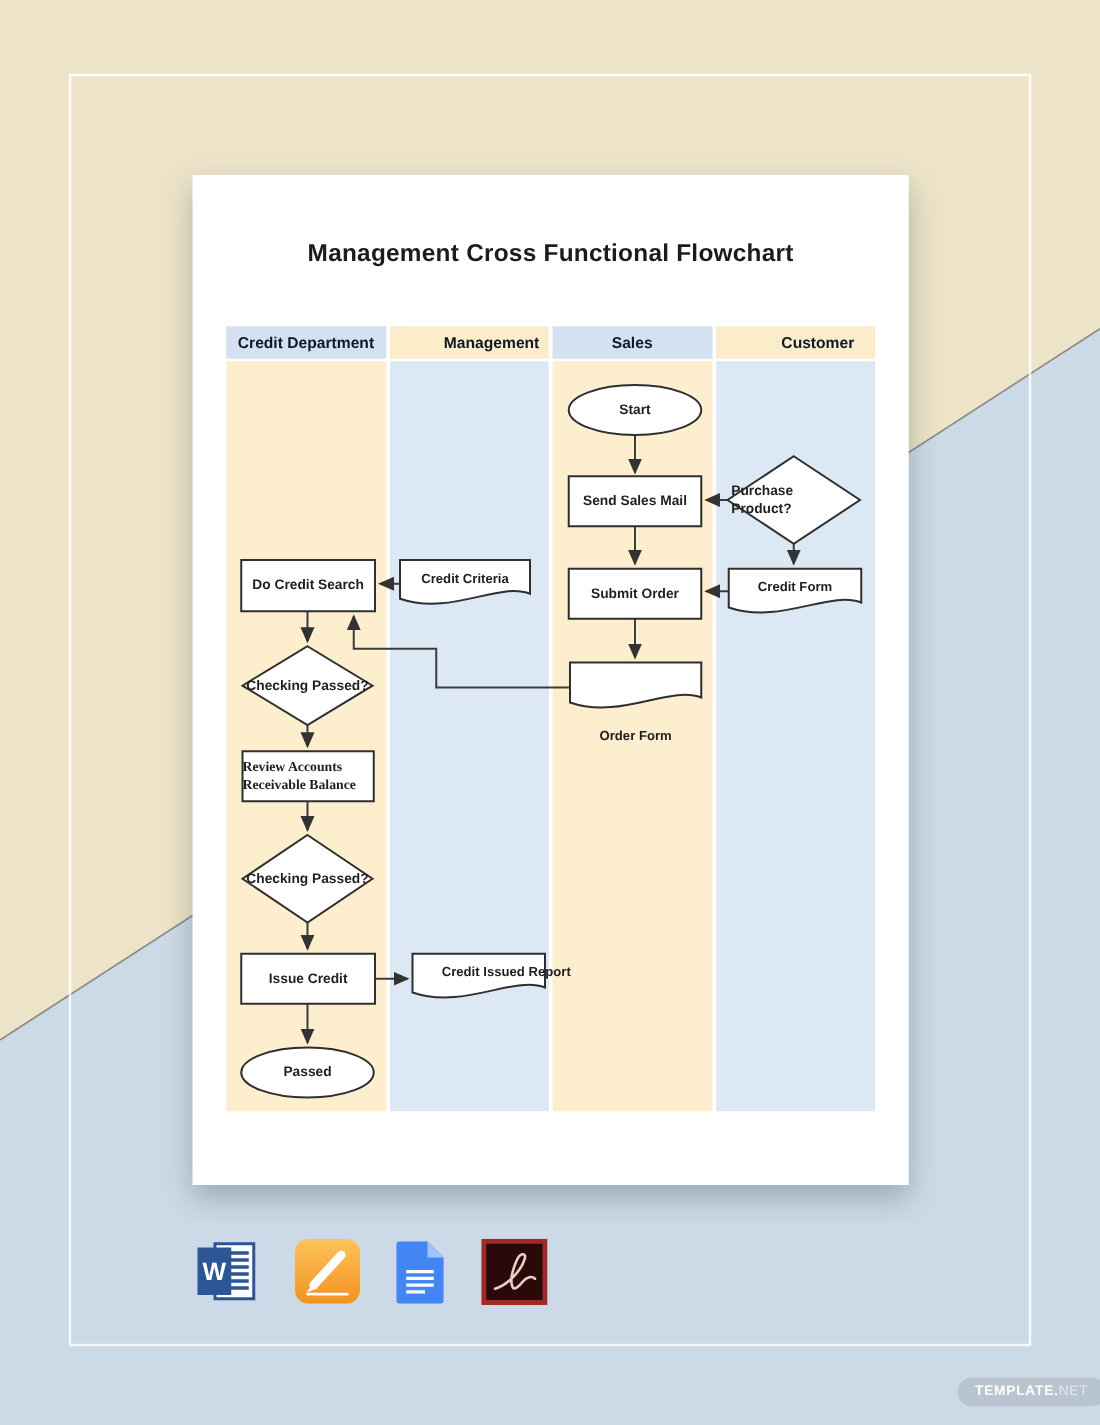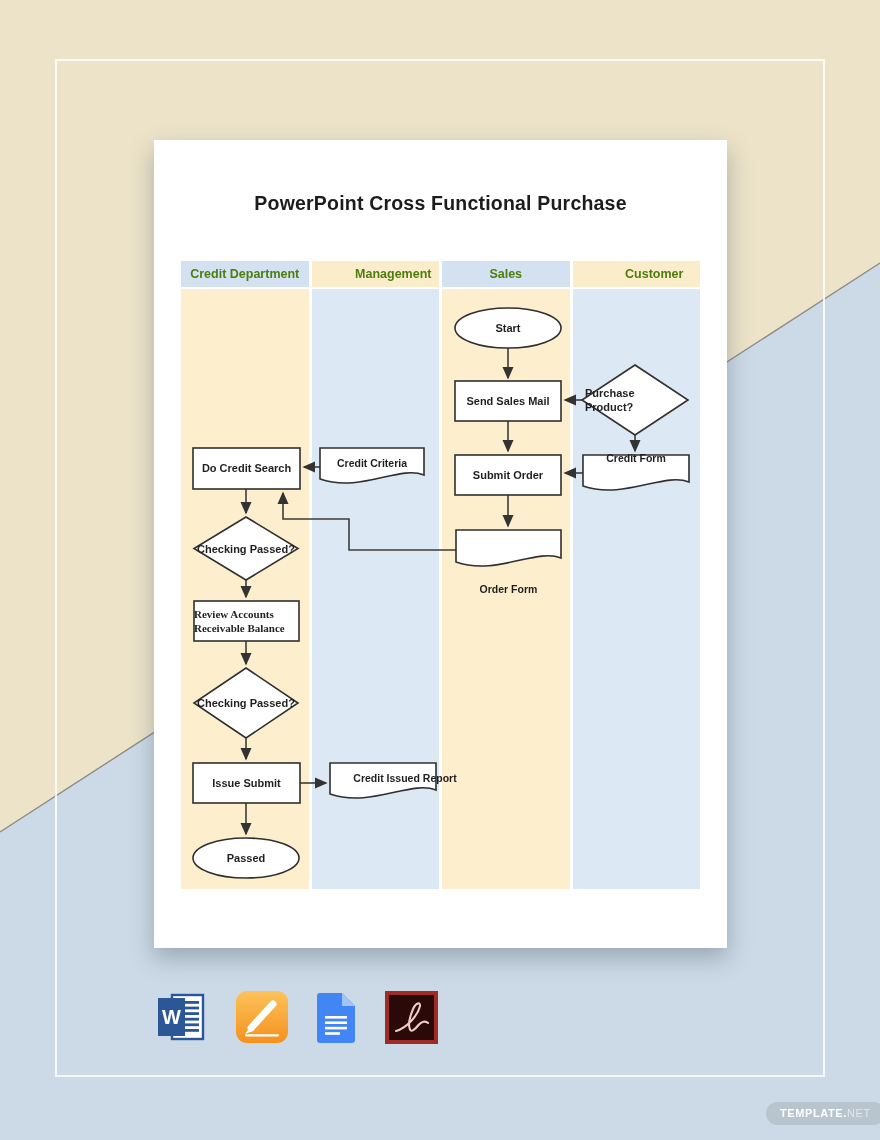--- a/index.html
+++ b/index.html
@@ -41,21 +41,21 @@
   .lanes {
     position: absolute;
     left: 27px; top: 121px; width: 519px; height: 628px;
     display: grid;
     grid-template-columns: repeat(4, 1fr);
     grid-template-rows: 26px 1fr;
     column-gap: 3px; row-gap: 2px;
   }
   .lane-hd {
     display: flex; align-items: center; justify-content: center;
-    font-size: 12.5px; font-weight: 700; color: #4d7c0f;
+    font-size: 12.5px; font-weight: 700; color: #0f172a;
   }
   .hd-blue  { background: #d3e1f1; }
   .hd-cream { background: #fbedca; padding-left: 36px; }
   .bd-cream { background: #fdeecd; }
   .bd-blue  { background: #dce8f4; }
 
   .flow-svg { position: absolute; inset: 0; width: 519px; height: 628px; }
 
   .lbl {
     position: absolute;
@@ -64,21 +64,21 @@
     line-height: 1.3;
   }
   .lbl.doc { white-space: nowrap; font-size: 10.5px; }
 
   
   .lbl-start      { left:274px; top:47px;  width:106px; height:40px; }
   .lbl-send       { left:274px; top:120px; width:106px; height:40px; }
   .lbl-submit     { left:274px; top:194px; width:106px; height:40px; }
   .lbl-orderform  { left:275px; top:269px; width:105px; height:32px;margin-top:44px; }
   .lbl-purchase   { left:404px; top:106px; width:100px; height:66px; }
-  .lbl-creditform { left:402px; top:182px; width:106px; height:31px; }
+  .lbl-creditform { left:402px; top:194px; width:106px; height:31px; }
   .lbl-docredit   { left:12px;  top:187px; width:107px; height:41px; }
   .lbl-criteria   { left:139px; top:187px; width:104px; height:31px; }
   .lbl-check1     { left:13px;  top:258px; width:104px; height:60px; }
   .lbl-review     { left:13px;  top:340px; width:105px; height:40px;font-family:Liberation Serif, serif; }
   .lbl-check2     { left:13px;  top:409px; width:104px; height:66px; }
   .lbl-issue      { left:12px;  top:502px; width:107px; height:40px; }
   .lbl-report     { left:149px; top:502px; width:106px; height:31px;padding-left:44px; }
   .lbl-finish     { left:12px;  top:577px; width:106px; height:40px; }
 
   .dock-icon { position: absolute; }
@@ -104,21 +104,21 @@
 
 <div class="stage">
 
   <div class="bg-beige"></div>
   <svg class="diag-svg" width="880" height="1140">
     <line x1="0" y1="832" x2="880" y2="263" stroke="#84837b" stroke-width="1.4" opacity="0.9"></line>
   </svg>
   <div class="frame"></div>
 
   <div class="page">
-    <div class="page-title">PowerPoint Cross Functional Purchase</div>
+    <div class="page-title">Management Cross Functional Flowchart</div>
 
     <div class="lanes" style="position:absolute;">
 
       <div class="lane-hd hd-blue">Credit Department</div>
       <div class="lane-hd hd-cream">Management</div>
       <div class="lane-hd hd-blue">Sales</div>
       <div class="lane-hd hd-cream">Customer</div>
 
       <div class="bd-cream"></div>
       <div class="bd-blue"></div>
@@ -171,21 +171,21 @@
       <div class="lbl lbl-submit">Submit Order</div>
       <div class="lbl lbl-send">Send Sales Mail</div>
       <div class="lbl doc lbl-orderform">Order Form</div>
       <div class="lbl lbl-purchase">Purchase Product?</div>
       <div class="lbl doc lbl-creditform">Credit Form</div>
       <div class="lbl lbl-docredit">Do Credit Search</div>
       <div class="lbl doc lbl-criteria">Credit Criteria</div>
       <div class="lbl lbl-check1">Checking Passed?</div>
       <div class="lbl lbl-review">Review Accounts Receivable Balance</div>
       <div class="lbl lbl-check2">Checking Passed?</div>
-      <div class="lbl lbl-issue">Issue Submit</div>
+      <div class="lbl lbl-issue">Issue Credit</div>
       <div class="lbl doc lbl-report">Credit Issued Report</div>
       <div class="lbl lbl-finish">Passed</div>
     </div>
   </div>
 
   <div class="dock-icon icon-word">
     <svg viewBox="0 0 52 52" width="52" height="52">
       <rect x="17" y="4" width="31" height="44" fill="#ffffff" stroke="#2a5699" stroke-width="2.4"></rect>
       <g fill="#2a5699">
         <rect x="21" y="10" width="23" height="2.8"></rect>

